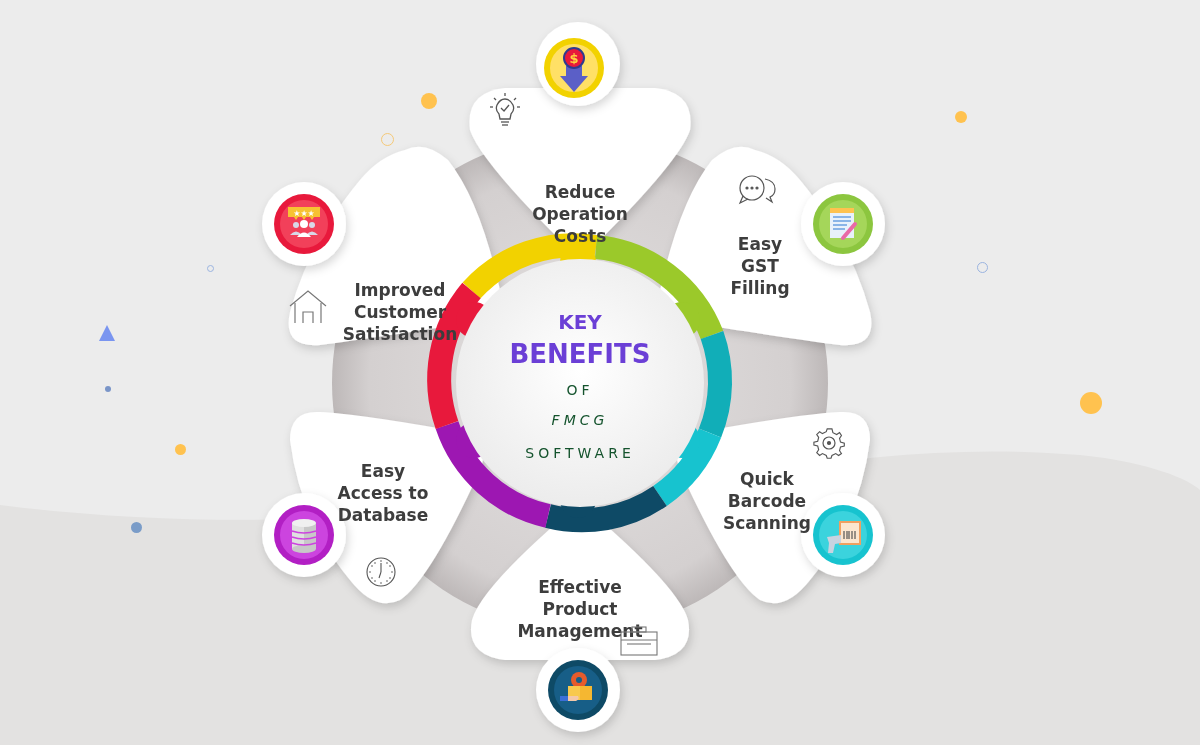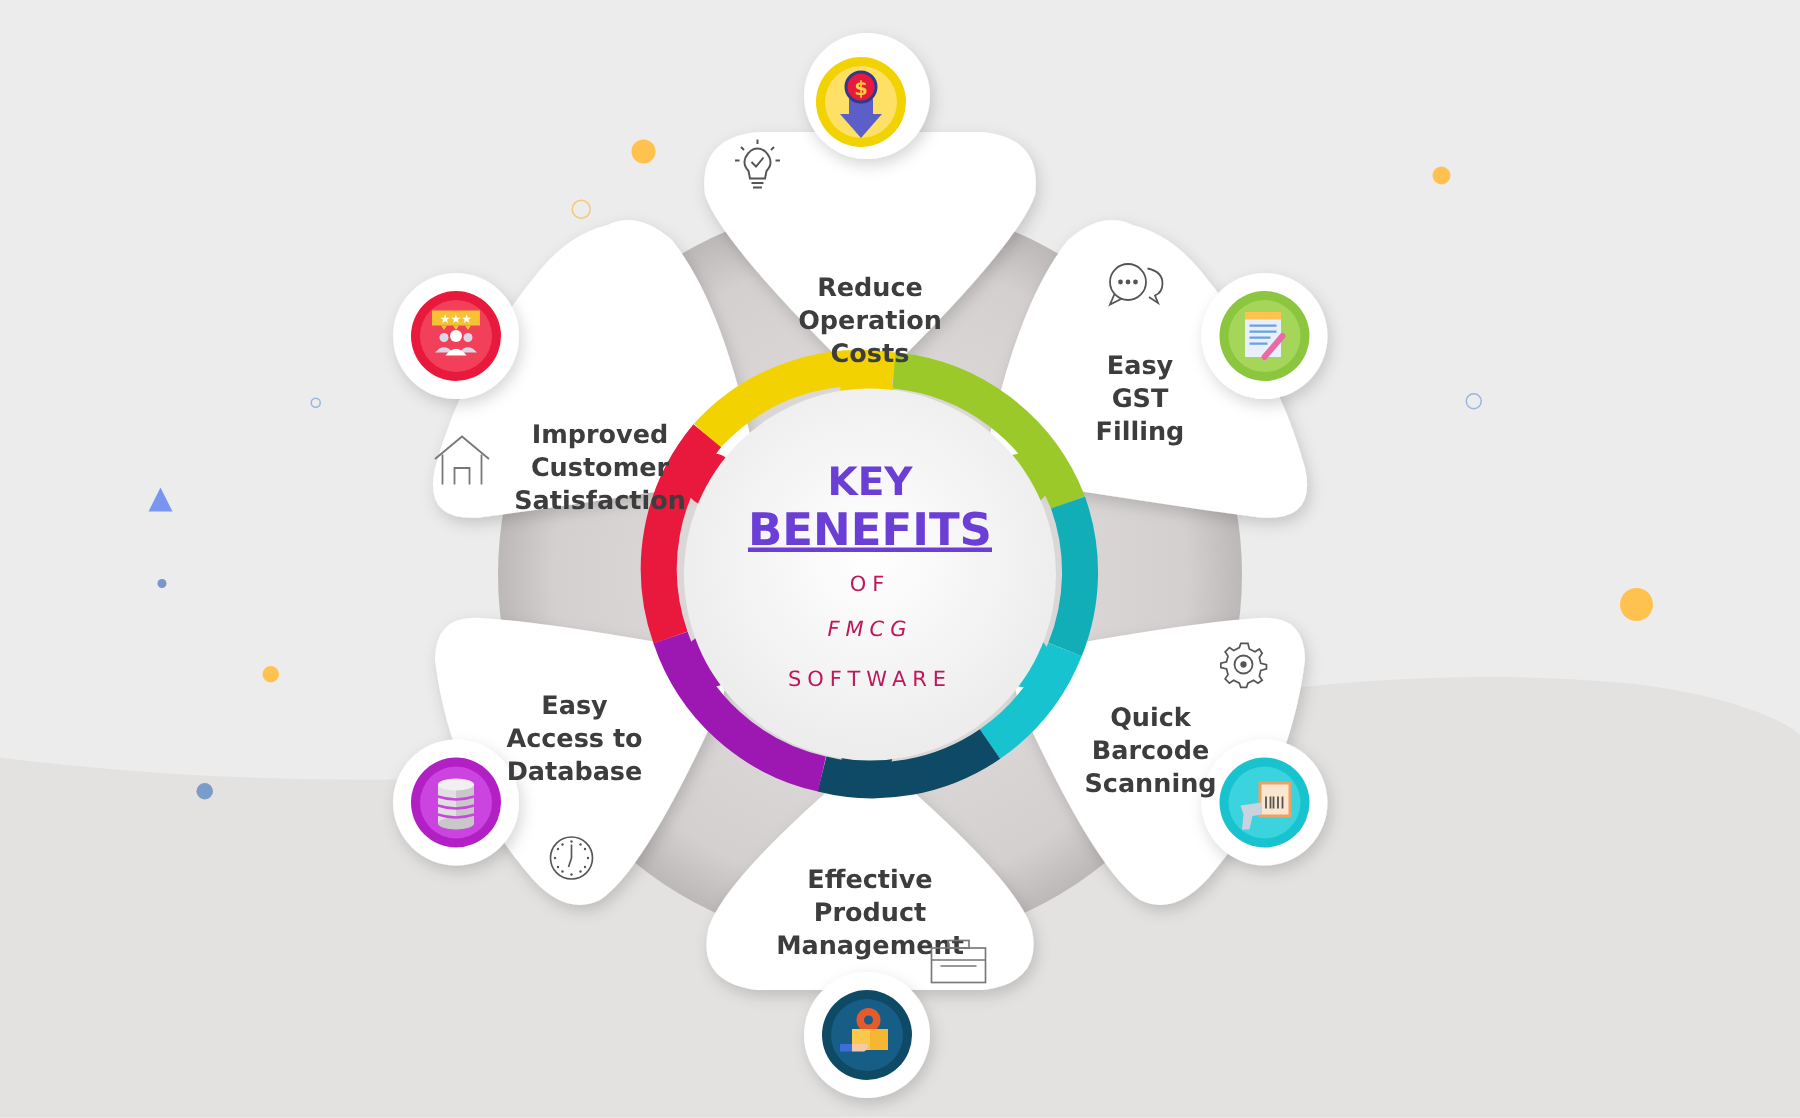--- a/index.html
+++ b/index.html
@@ -31,38 +31,37 @@
 
   .center-title {
     position: absolute;
     left: 480px; width: 200px;
     text-align: center;
   }
   .center-key {
     top: 306px;
     font-family: "DejaVu Sans", sans-serif;
     font-weight: bold;
+    font-size: 20px;
+    line-height: 32px;
+    color: #6b3fd6;
+  }
+  .center-benefits {
+    top: 338px;
+    font-family: "DejaVu Sans", sans-serif;
+    font-weight: bold;
     font-size: 26px;
     line-height: 32px;
     color: #6b3fd6;
   }
-  .center-benefits {
-    top: 338px;
-    font-family: "DejaVu Sans", sans-serif;
-    font-weight: bold;
-    font-size: 30px;
-    line-height: 32px;
-    color: #6b3fd6;
-    text-decoration: underline;
-  }
   .center-sub {
     font-family: "DejaVu Sans", sans-serif;
     font-size: 14px;
     letter-spacing: 4px;
-    color: #be185d;
+    color: #14532d;
     line-height: 18px;
   }
 </style>
 </head>
 <body>
 
 <svg class="bg-wave" viewBox="0 0 1200 745">
   <path d="M0 505 C 200 530, 380 520, 560 500 C 760 475, 900 440, 1080 455 C 1150 462, 1190 480, 1200 490 L1200 745 L0 745 Z" fill="#e3e2e1"></path>
 </svg>
 

